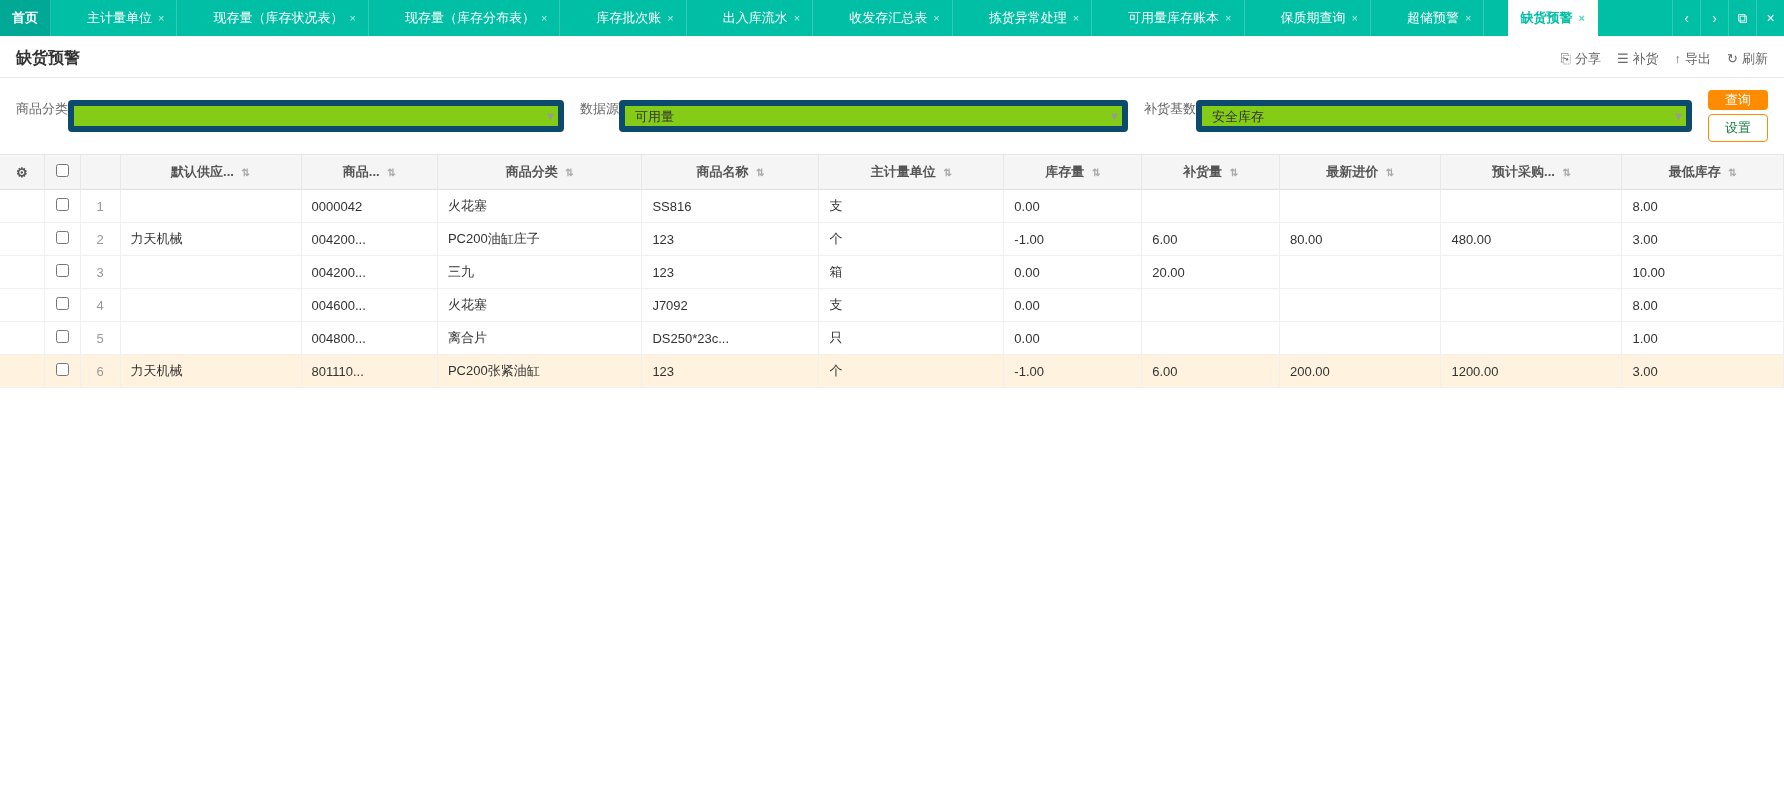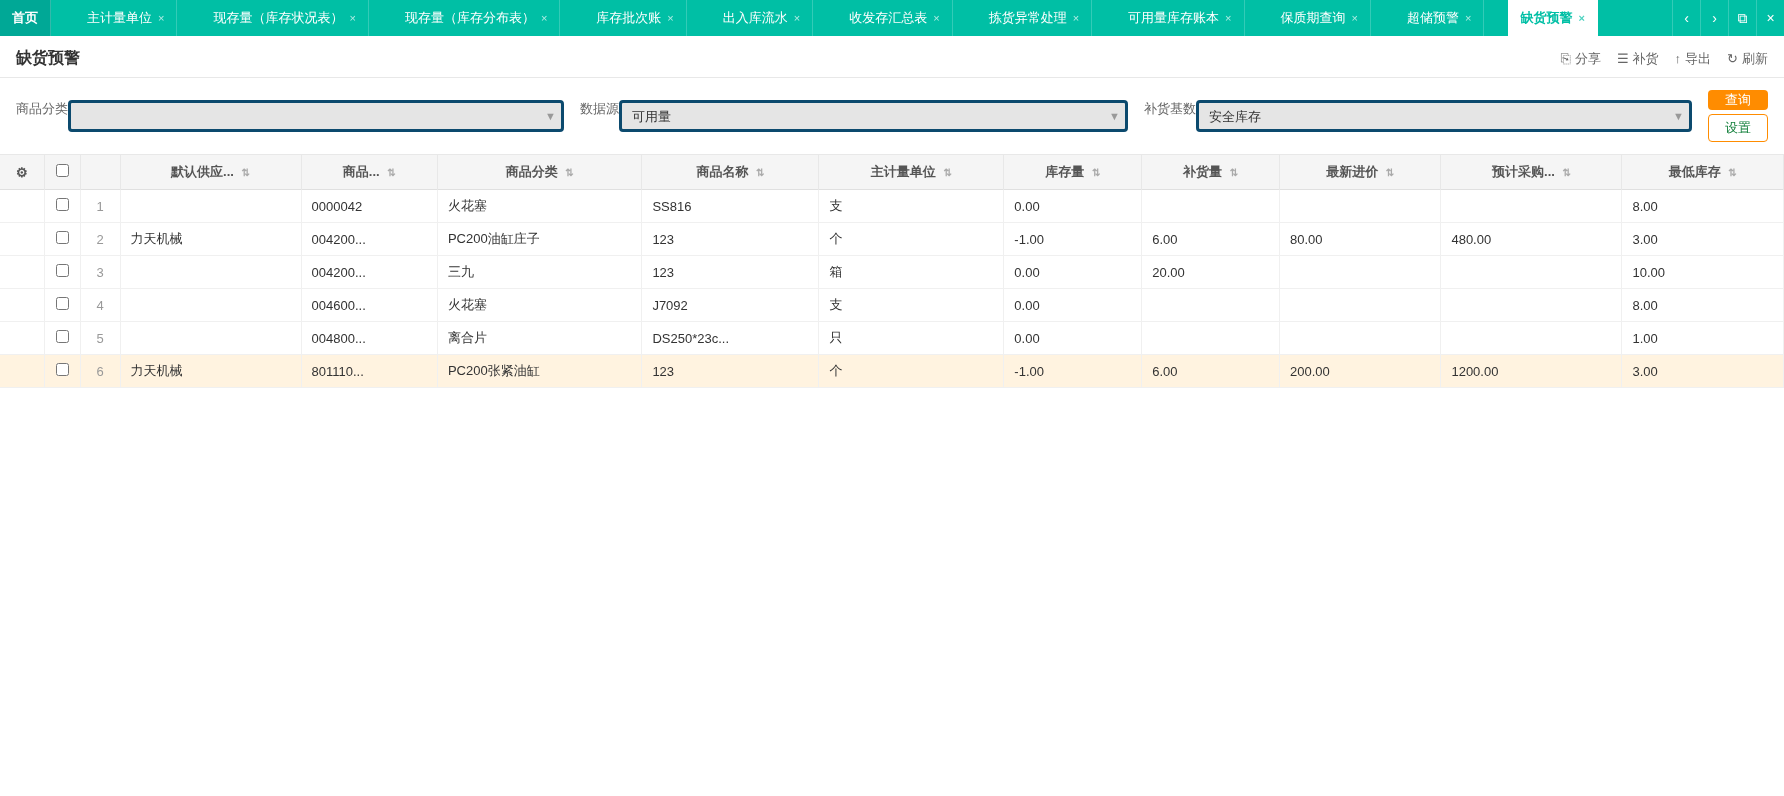--- a/index.html
+++ b/index.html
@@ -136,24 +136,24 @@
     }
     .filter-select-wrap {
       flex: 1;
       position: relative;
       display: flex;
       align-items: center;
     }
     .filter-select-wrap select {
       width: 100%;
       height: 32px;
-      border: 3px solid #0c4a6e;
+      border: 6px solid #0c4a6e;
       border-radius: 4px;
       padding: 0 28px 0 10px;
-      background: #e5e5e5;
+      background: #84cc16;
       font-size: 13px;
       color: #333;
       appearance: none;
       cursor: pointer;
     }
     .filter-select-arrow {
       position: absolute;
       right: 8px;
       color: #999;
       pointer-events: none;

